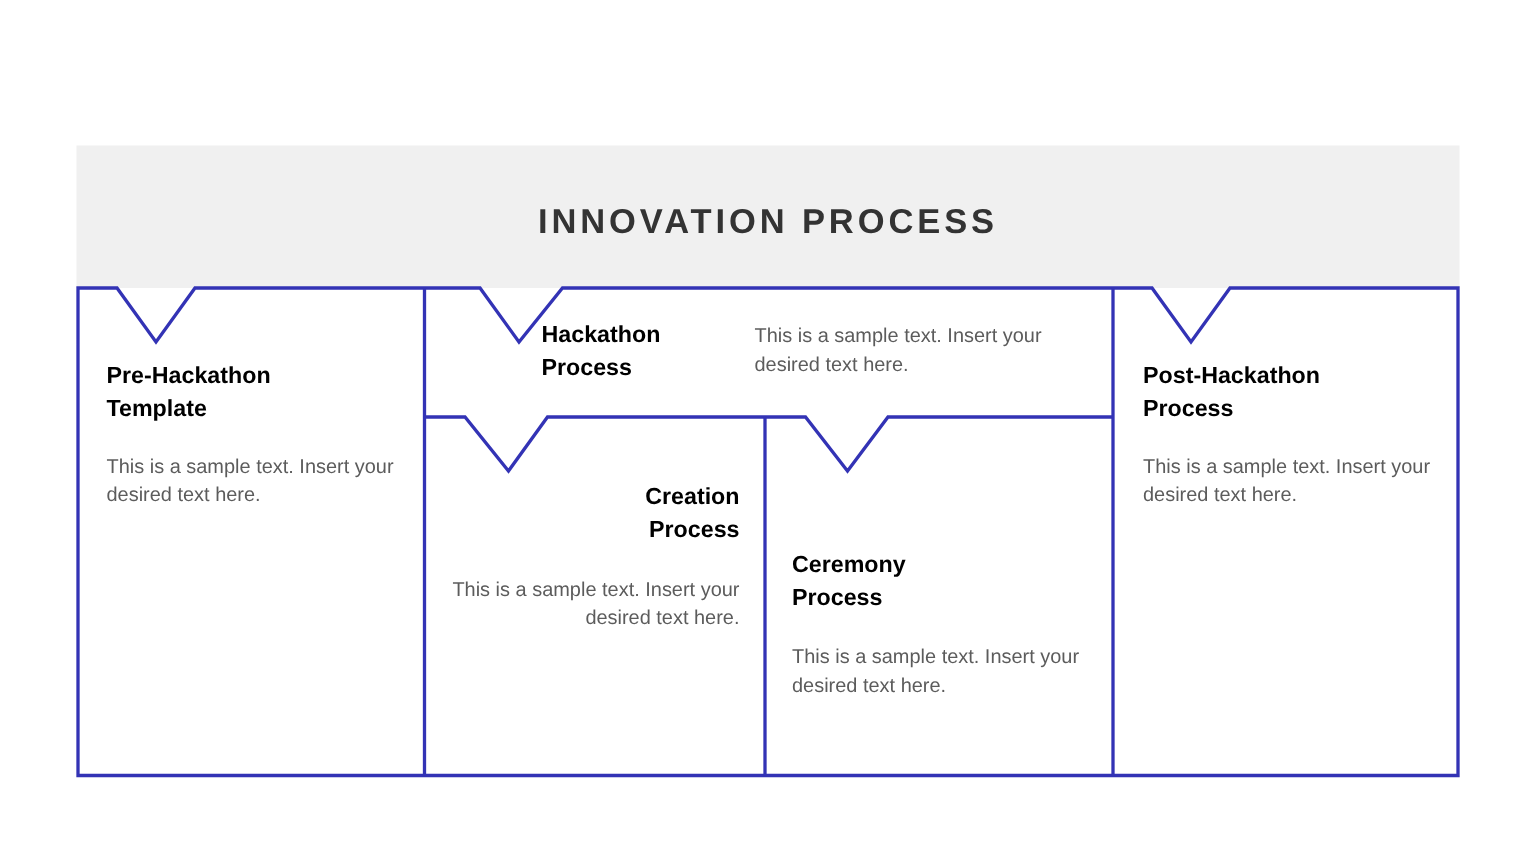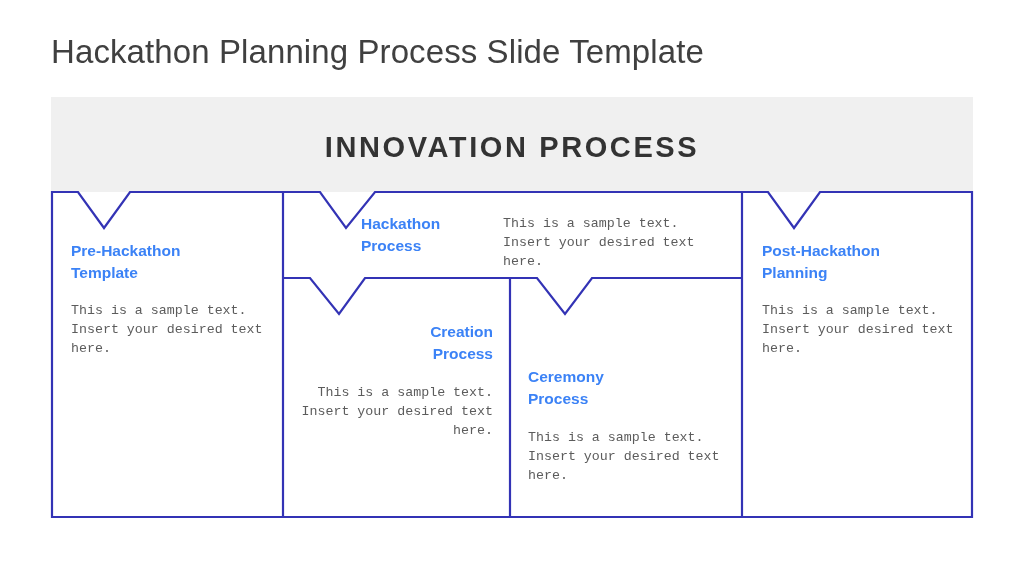--- a/index.html
+++ b/index.html
@@ -51,21 +51,21 @@
   }
   .banner-title {
     position: absolute;
     left: 0;
     top: 0;
     width: 922px;
     height: 95px;
     display: flex;
     align-items: center;
     justify-content: center;
-    font-size: 29px;
+    font-size: 23px;
     font-weight: 700;
     color: #333333;
     letter-spacing: 2.6px;
     padding-top: 6px;
   }
 
   
   .frame-svg {
     position: absolute;
     left: 0;
@@ -74,31 +74,30 @@
     height: 421px;
     overflow: visible;
   }
 
   
   .node-text { position: absolute; }
 
   .node-heading {
     font-size: 15.5px;
     font-weight: 700;
-    color: #3b82f6;
+    color: #000000;
     line-height: 1.45;
     white-space: pre-line;
   }
 
   .node-body {
     font-size: 13.3px;
     font-weight: 400;
     color: #5c5c5c;
     line-height: 1.42;
-    font-family: Liberation Mono, monospace;
   }
 
   
   .n-pre       { left: 20px;  top: 143px; width: 196px; }
   .n-pre .node-body { margin-top: 17px; }
 
   
   .n-hack-head { left: 310px; top: 116px; width: 140px; }
   .n-hack-body { left: 452px; top: 118px; width: 222px; }
 
@@ -112,21 +111,20 @@
 
   
   .n-post      { left: 711px; top: 143px; width: 196px; }
   .n-post .node-body { margin-top: 17px; }
 </style>
 </head>
 <body>
 
 <div id="slide">
 
-  <div class="slide-title">Hackathon Planning Process Slide Template</div>
 
   <div class="diagram">
 
     <div class="banner"></div>
     <div class="banner-title">INNOVATION PROCESS</div>
 
     <svg class="frame-svg" viewBox="0 0 922 421">
 
       <path fill="#ffffff" stroke="#3333b5" stroke-width="2.2" stroke-linejoin="miter" d="M 1 95
                L 27 95  L 53 131  L 79 95
@@ -171,18 +169,18 @@
     </div>
 
     <div class="node-text n-ceremony">
       <div class="node-heading">Ceremony
 Process</div>
       <div class="node-body">This is a sample text. Insert your desired text here.</div>
     </div>
 
     <div class="node-text n-post">
       <div class="node-heading">Post-Hackathon
-Planning</div>
+Process</div>
       <div class="node-body">This is a sample text. Insert your desired text here.</div>
     </div>
 
   </div>
 </div>
 
 </body></html>

